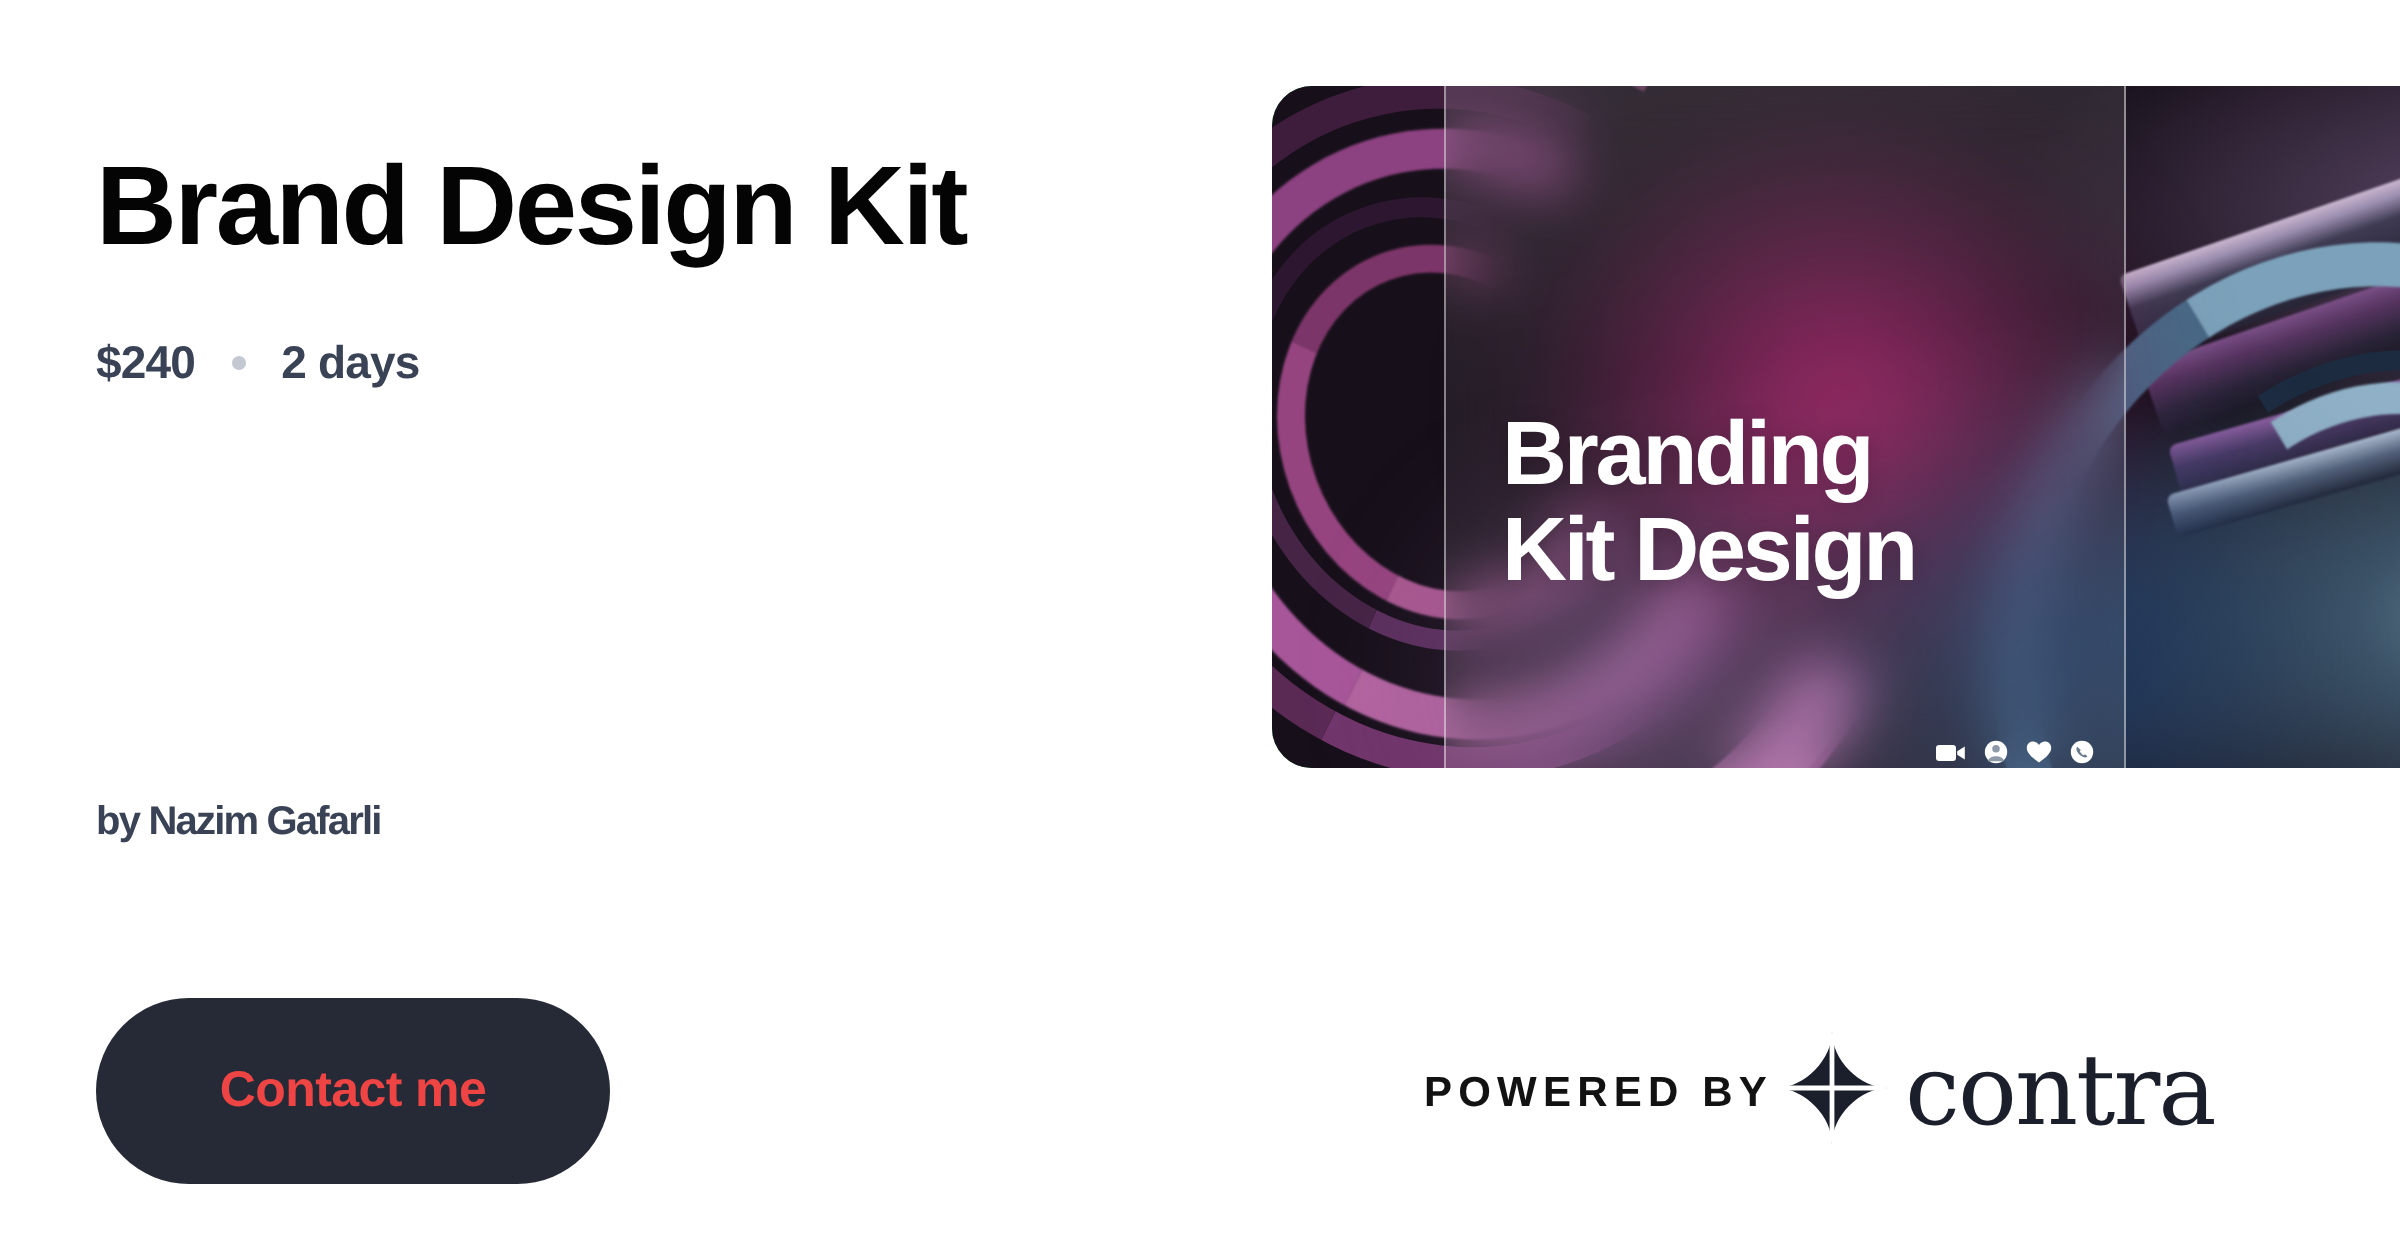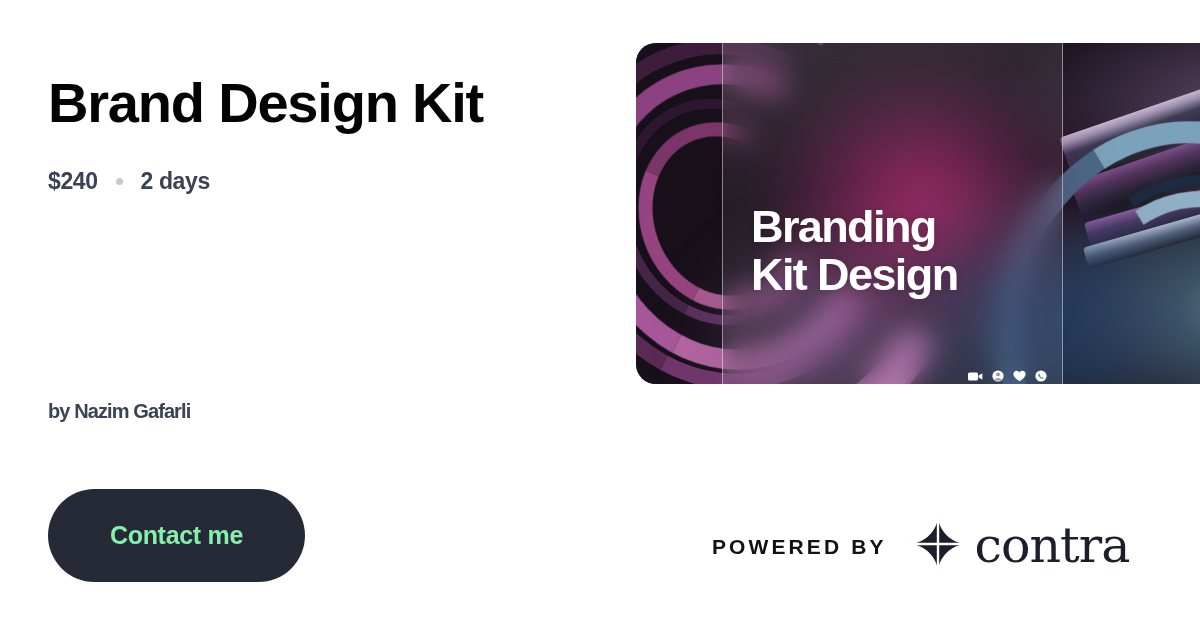--- a/index.html
+++ b/index.html
@@ -74,27 +74,27 @@
     font-size: 20px;
     font-weight: 700;
     letter-spacing: -0.9px;
     color: #3a4256;
     white-space: nowrap;
   }
 
   .contact-btn {
     position: absolute;
     left: 0;
-    top: 489px;
+    top: 499px;
     width: 257px;
     height: 93px;
     border: none;
     border-radius: 47px;
     background: #252a36;
-    color: #86efac;
+    color: #ef4444;
     font-family: "Liberation Sans", sans-serif;
     font-size: 25px;
     font-weight: 700;
     letter-spacing: -0.3px;
     cursor: pointer;
     padding: 0;
     display: flex;
     align-items: center;
     justify-content: center;
   }
@@ -323,21 +323,20 @@
     display: flex;
     align-items: center;
     gap: 0;
   }
   .powered-label {
     font-size: 21px;
     font-weight: 700;
     letter-spacing: 3.1px;
     color: #121212;
     line-height: 1;
-    margin-right: 22px;
     white-space: nowrap;
   }
   .contra-mark { display: block; flex: none; }
   .contra-word {
     font-family: "DejaVu Serif", serif;
     font-size: 49px;
     font-weight: 400;
     letter-spacing: -1px;
     color: #1b1f2b;
     line-height: 1;

